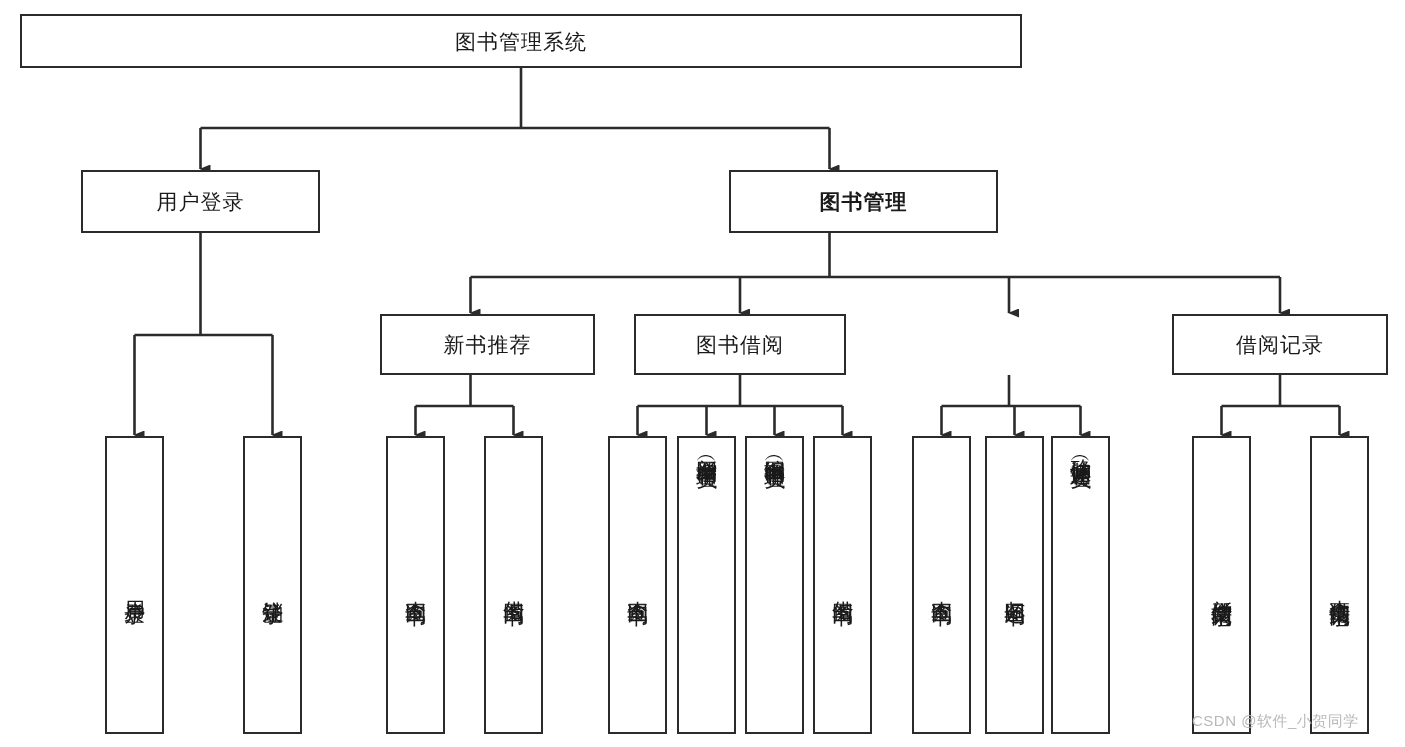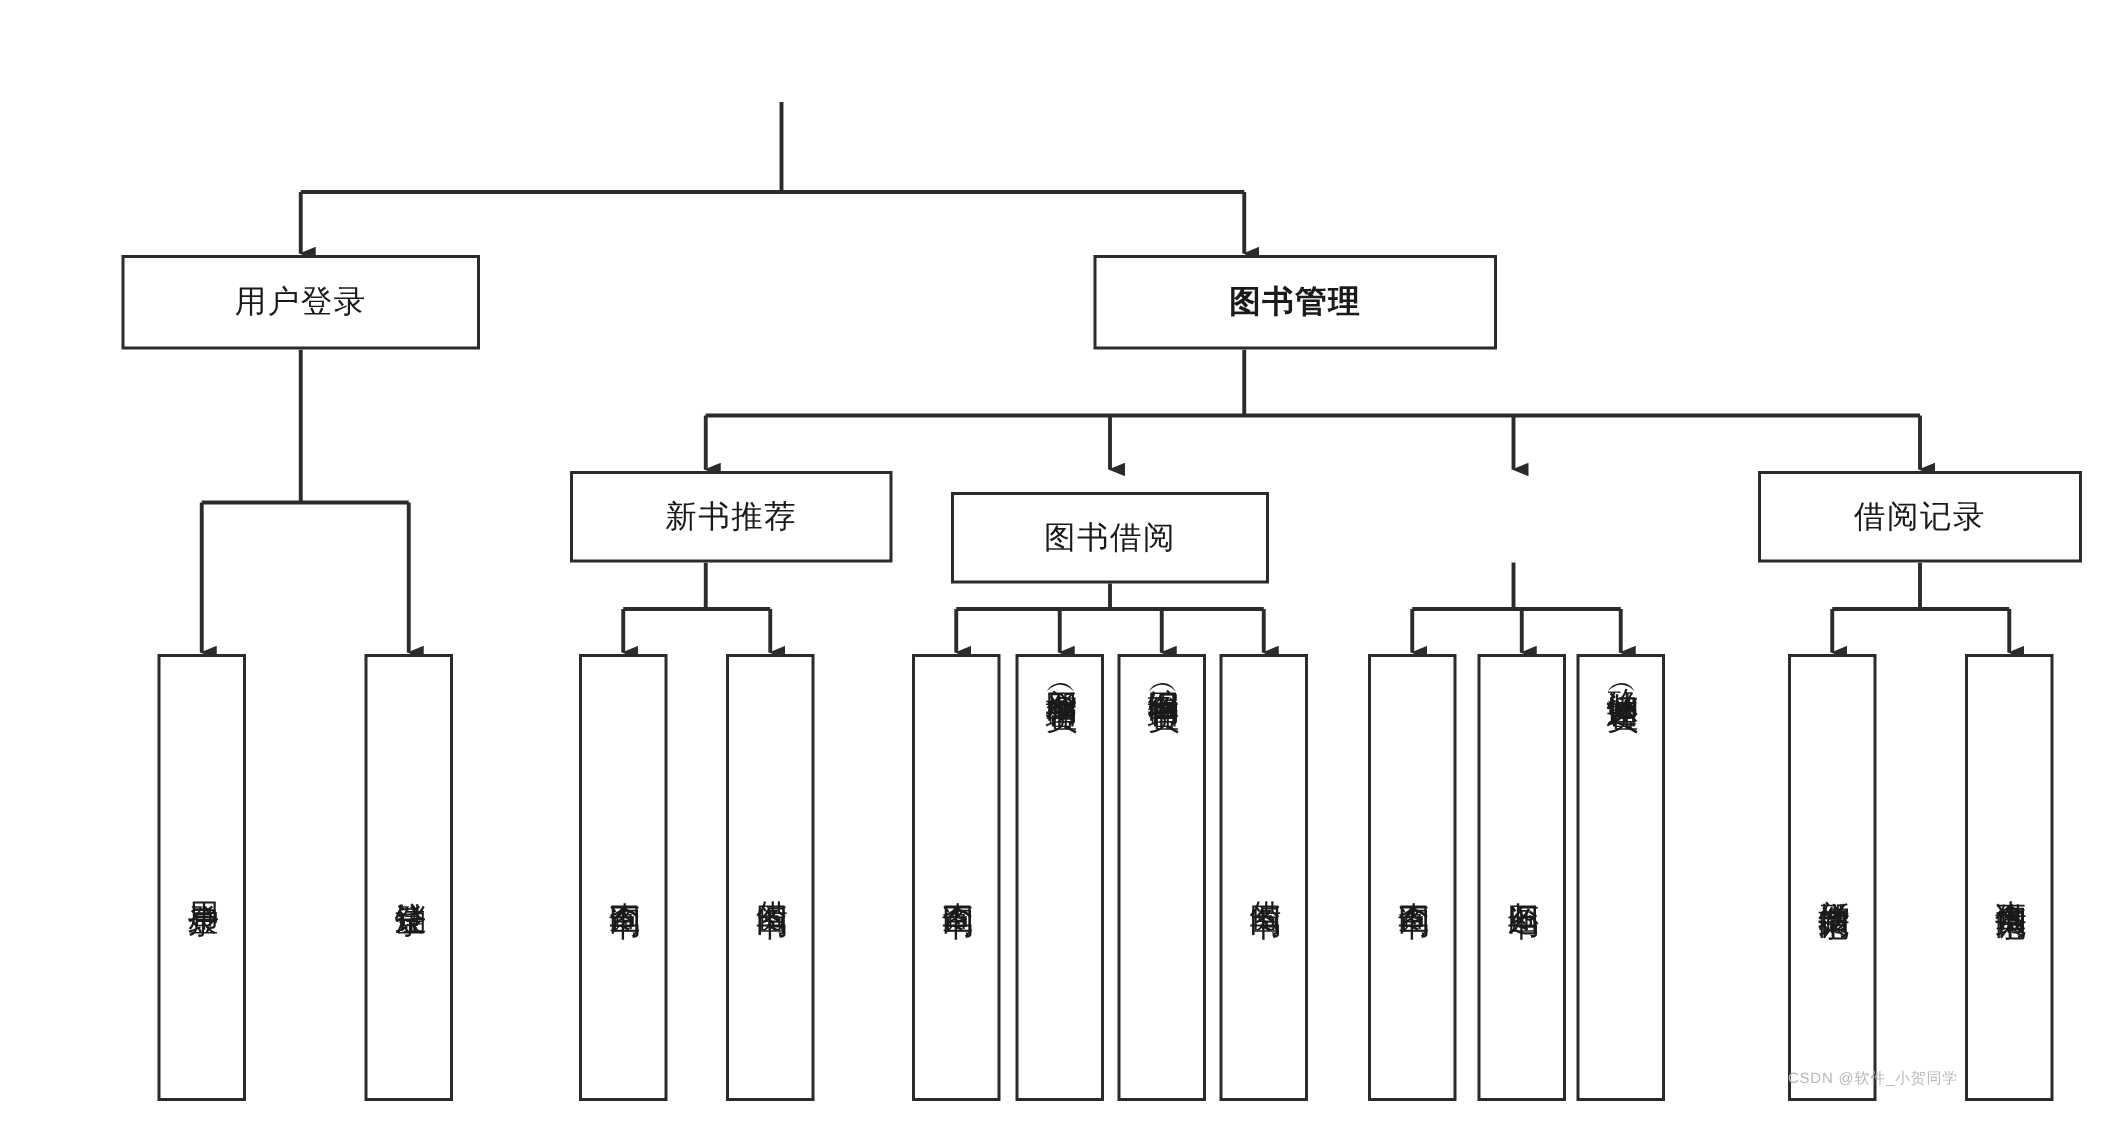--- a/index.html
+++ b/index.html
@@ -55,21 +55,21 @@
     letter-spacing: 1.5px;
     white-space: nowrap;
     display: block;
     margin: 0 auto;
   }
   .node-box.vertical.centered {
     align-items: center;
   }
   .watermark {
     position: absolute;
-    font-size: 10px;
+    font-size: 15px;
     color: #b8b8b8;
     white-space: nowrap;
     letter-spacing: 0.5px;
   }
 </style>
 </head>
 <body>
 
 <div id="diagram-root">
 
@@ -109,32 +109,35 @@
         <path d="M 941.5 406 L 941.5 435" marker-end="url(#arrowhead)"></path>
         <path d="M 1014.5 406 L 1014.5 435" marker-end="url(#arrowhead)"></path>
         <path d="M 1080.5 406 L 1080.5 435" marker-end="url(#arrowhead)"></path>
         <path d="M 1280 375 L 1280 406"></path>
         <path d="M 1221.5 406 L 1339.5 406"></path>
         <path d="M 1221.5 406 L 1221.5 435" marker-end="url(#arrowhead)"></path>
         <path d="M 1339.5 406 L 1339.5 435" marker-end="url(#arrowhead)"></path>
       </g>
   </svg>
 
+  <div class="node-box horizontal" style="left: 20px; top: 14px; width: 1002px; height: 54px;">
+    <span class="node-label">图书管理系统</span>
+  </div>
 
   <div class="node-box horizontal" style="left: 81px; top: 170px; width: 239px; height: 63px;">
     <span class="node-label">用户登录</span>
   </div>
   <div class="node-box horizontal" style="left: 729px; top: 170px; width: 269px; height: 63px; font-weight: bold;">
     <span class="node-label">图书管理</span>
   </div>
 
   <div class="node-box horizontal" style="left: 363px; top: 314px; width: 215px; height: 61px; margin-left: 17px;">
     <span class="node-label">新书推荐</span>
   </div>
-  <div class="node-box horizontal" style="left: 634px; top: 314px; width: 212px; height: 61px; margin-top: 14px;">
+  <div class="node-box horizontal" style="left: 634px; top: 314px; width: 212px; height: 61px;">
     <span class="node-label">图书借阅</span>
   </div>
   <div class="node-box horizontal" style="left: 1172px; top: 314px; width: 216px; height: 61px;">
     <span class="node-label">借阅记录</span>
   </div>
 
   <div class="node-box vertical centered" style="left: 105px; top: 436px; width: 59px; height: 298px;">
     <span class="node-label">用户登录</span>
   </div>
   <div class="node-box vertical centered" style="left: 243px; top: 436px; width: 59px; height: 298px;">

